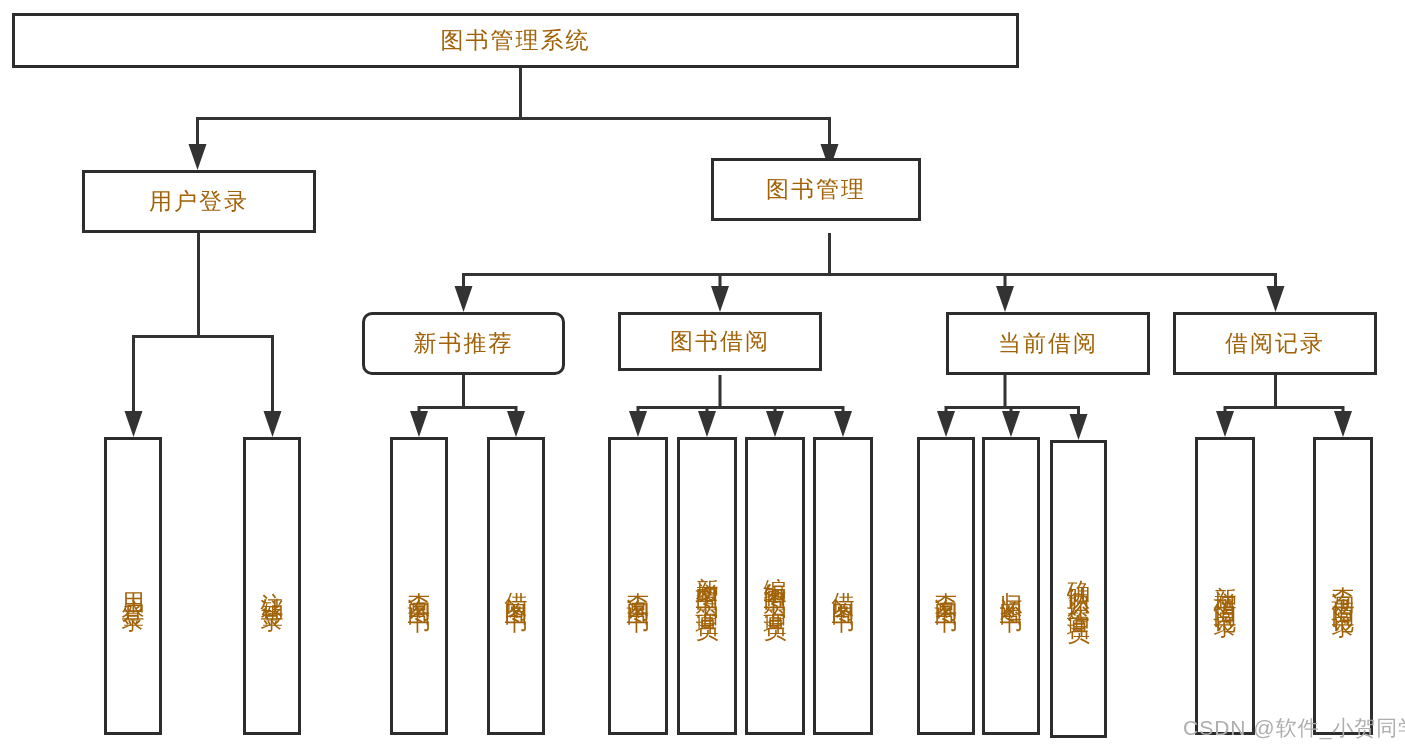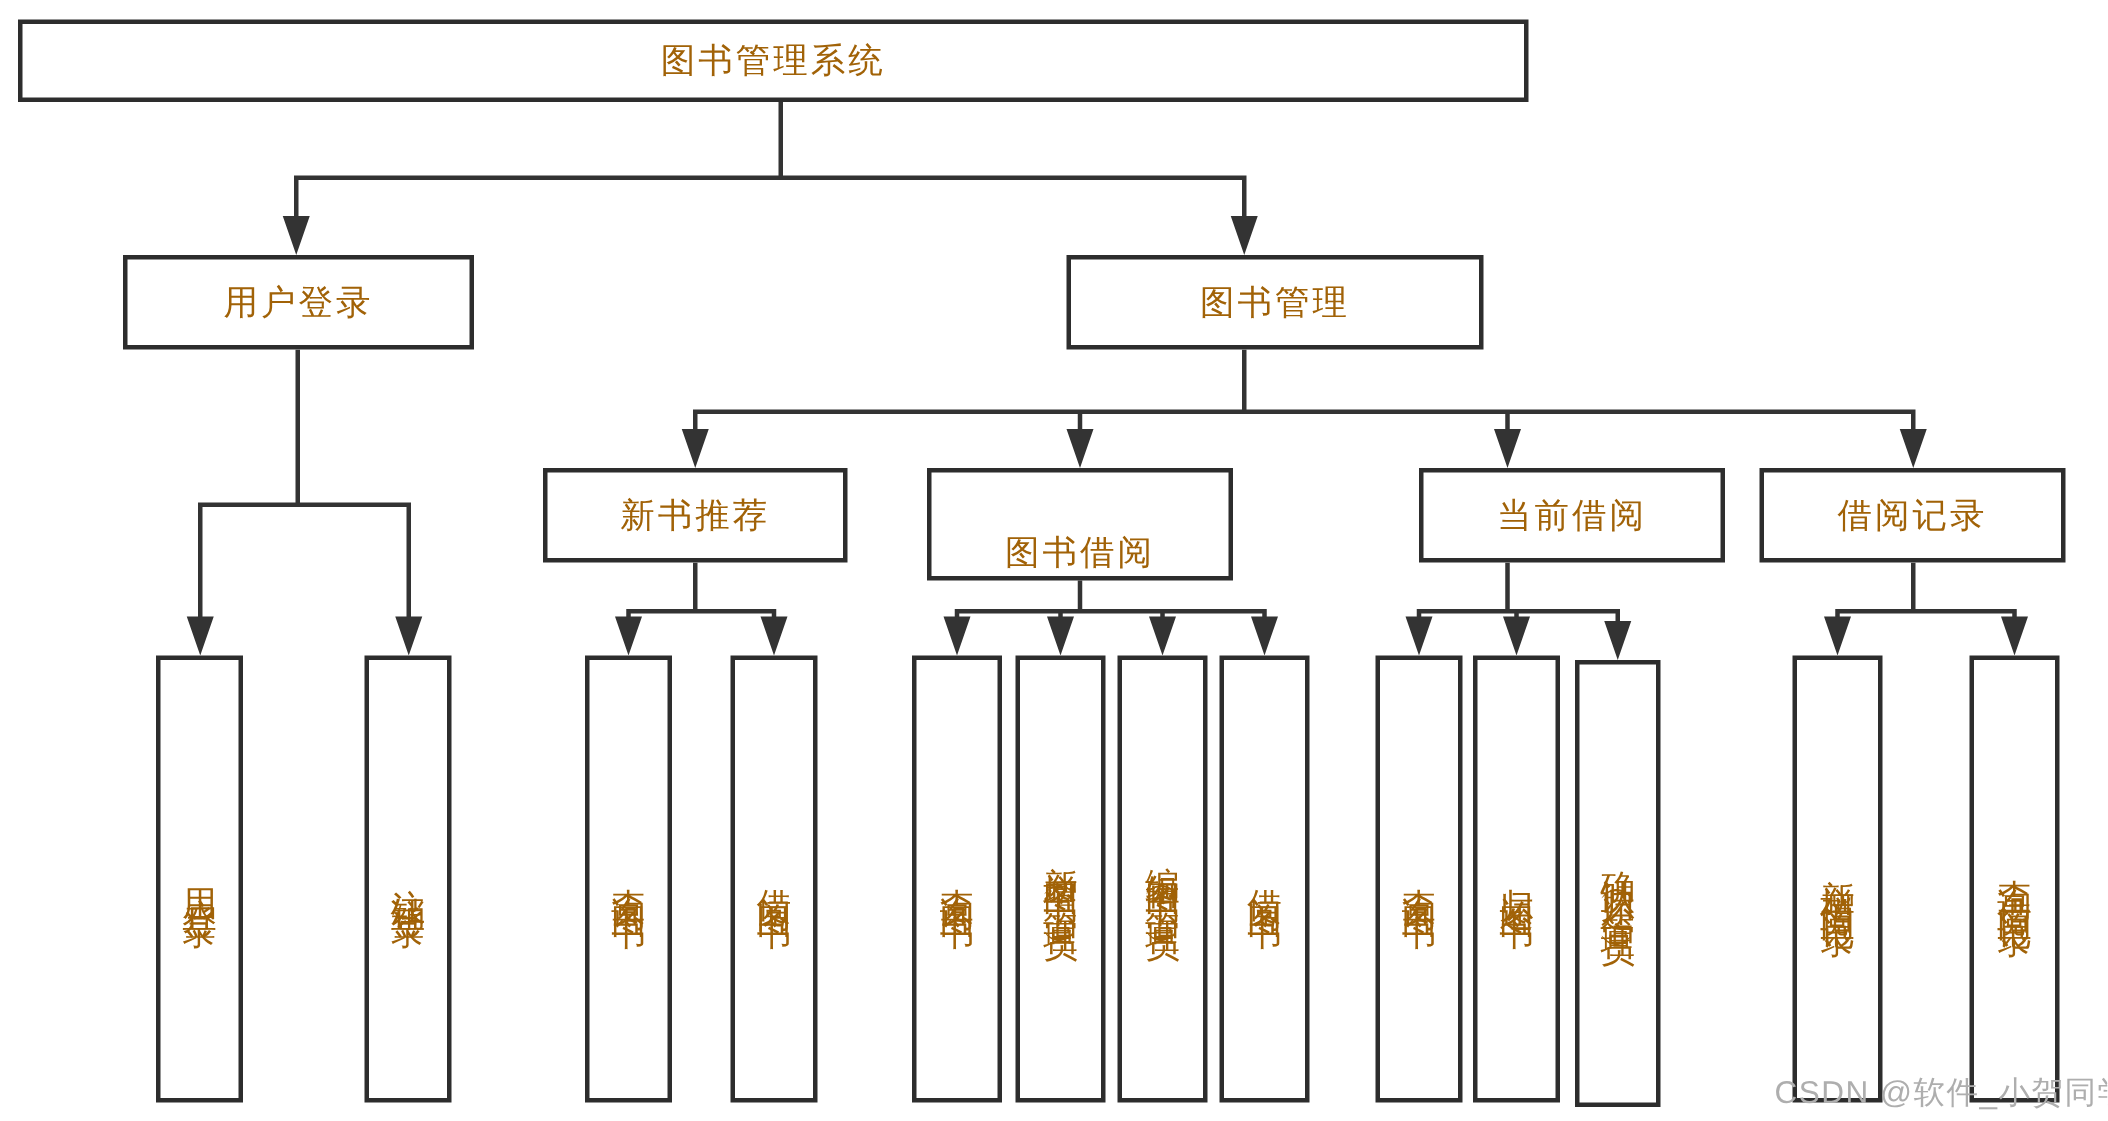--- a/index.html
+++ b/index.html
@@ -31,24 +31,24 @@
     writing-mode:vertical-rl;
     text-orientation:mixed;
     font-size:23px;
     letter-spacing:6px;
     line-height:1;
   }
   
   .b-root{left:12px;top:13px;width:1007px;height:55px;}
   
   .b-userlogin{left:82px;top:170px;width:234px;height:63px;}
-  .b-bookmgmt{left:711px;top:170px;width:278px;height:63px;}
+  .b-bookmgmt{left:711px;top:158px;width:210px;height:63px;}
   
-  .b-newbook{left:362px;top:312px;width:203px;height:63px;}
-  .b-borrow{left:618px;top:312px;width:204px;height:75px;align-items:flex-end;}
+  .b-newbook{left:362px;top:312px;width:203px;height:63px;border-radius:10px;}
+  .b-borrow{left:618px;top:312px;width:204px;height:59px;}
   .b-current{left:903px;top:312px;width:204px;height:63px;margin-left:43px;}
   .b-record{left:1173px;top:312px;width:204px;height:63px;}
   
   .leaf{top:437px;width:58px;height:298px;}
   .b-l-userlogin{left:104px;}
   .b-l-logout{left:243px;}
   .b-l-query1{left:390px;}
   .b-l-borrow1{left:487px;}
   .b-l-query2{left:608px;width:60px;}
   .b-l-add{left:677px;width:60px;}

